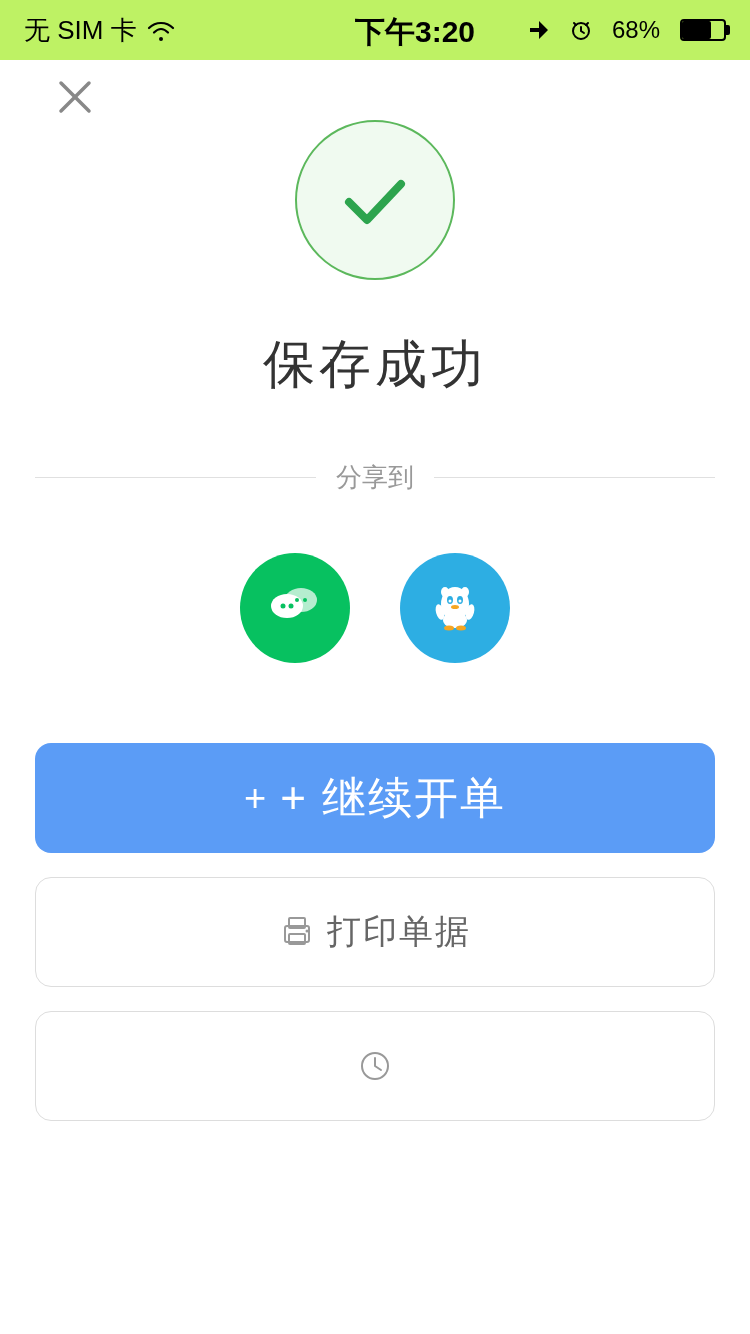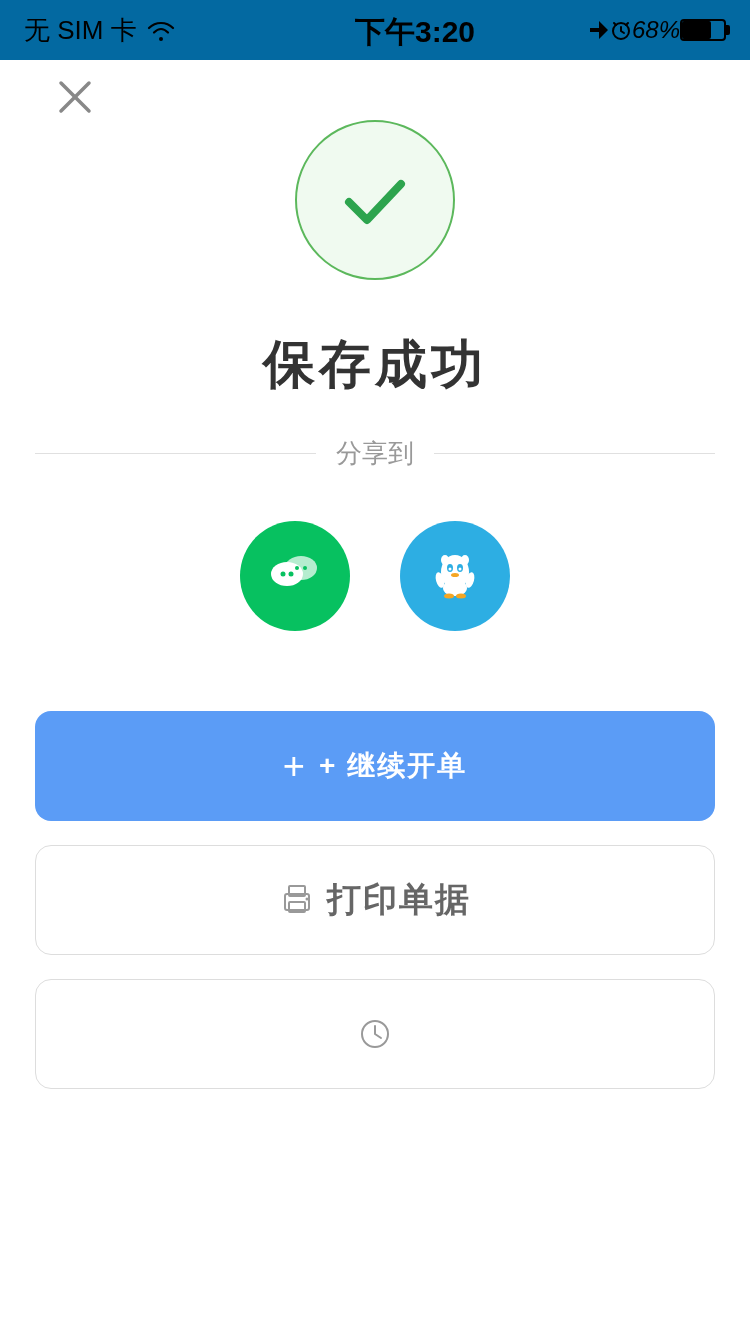--- a/index.html
+++ b/index.html
@@ -10,21 +10,21 @@
       height: 1334px;
       background: #ffffff;
       font-family: -apple-system, "PingFang SC", "Helvetica Neue", sans-serif;
       overflow: hidden;
     }
 
     
     .status-bar {
       width: 750px;
       height: 60px;
-      background: #0369a1;
+      background: #bef264;
       display: flex;
       align-items: center;
       justify-content: space-between;
       padding: 0 24px;
       font-size: 26px;
       font-weight: 500;
       color: #000;
     }
 
     .status-left {
@@ -40,23 +40,22 @@
       position: absolute;
       left: 50%;
       transform: translateX(-50%);
       top: 12px;
       margin-left: 40px;
     }
 
     .status-right {
       display: flex;
       align-items: center;
-      gap: 0;
+      gap: 20px;
       font-size: 24px;
-      font-style: italic;
     }
 
     .wifi-icon {
       display: inline-block;
       width: 28px;
       height: 22px;
     }
 
     .battery-bar {
       width: 46px;
@@ -124,23 +123,23 @@
     }
 
     .checkmark {
       width: 80px;
       height: 80px;
     }
 
     
     .success-title {
       font-size: 52px;
-      font-weight: 700;
+      font-weight: 400;
       color: #333;
-      margin-bottom: 36px;
+      margin-bottom: 52px;
       letter-spacing: 4px;
     }
 
     
     .share-divider {
       width: 680px;
       position: relative;
       display: flex;
       align-items: center;
       margin-bottom: 50px;
@@ -148,21 +147,21 @@
 
     .divider-line {
       flex: 1;
       height: 1px;
       background: #e0e0e0;
     }
 
     .divider-label {
       font-size: 26px;
       color: #999;
-      margin: 0 20px;
+      margin: 8px 20px;
       white-space: nowrap;
     }
 
     
     .share-icons {
       display: flex;
       gap: 50px;
       margin-bottom: 80px;
       align-items: center;
       justify-content: center;
@@ -219,21 +218,20 @@
       background: #fff;
       border: 1px solid #ddd;
       font-size: 34px;
       color: #666;
       cursor: pointer;
       display: flex;
       align-items: center;
       justify-content: center;
       gap: 12px;
       letter-spacing: 2px;
-      font-weight: bold;
     }
   </style>
 </head>
 <body>
 
 <div class="status-bar">
   <div class="status-left">
     <span>无 SIM 卡</span>
 
     <svg class="wifi-icon" viewBox="0 0 28 22" fill="none" xmlns="http://www.w3.org/2000/svg">
@@ -325,21 +323,21 @@
         <ellipse cx="17" cy="36" rx="4" ry="8" fill="white" transform="rotate(-15 17 36)"></ellipse>
         <ellipse cx="47" cy="36" rx="4" ry="8" fill="white" transform="rotate(15 47 36)"></ellipse>
       </svg>
     </button>
   </div>
 
   <div class="action-buttons">
 
     <button class="btn-primary">
       <span style="font-size:38px;font-weight:300;">+</span>
-      <span style="font-size:28px;font-weight:bold;">+ 继续开单</span>
+      <span style="font-size:44px;">+ 继续开单</span>
     </button>
 
     <button class="btn-secondary">
 
       <svg width="36" height="36" viewBox="0 0 36 36" fill="none">
         <rect x="6" y="12" width="24" height="16" rx="2" stroke="#999" stroke-width="2" fill="none"></rect>
         <rect x="10" y="20" width="16" height="10" rx="1" stroke="#999" stroke-width="2" fill="none"></rect>
         <rect x="10" y="4" width="16" height="10" rx="1" stroke="#999" stroke-width="2" fill="none"></rect>
         <circle cx="28" cy="17" r="1.5" fill="#999"></circle>
       </svg>

